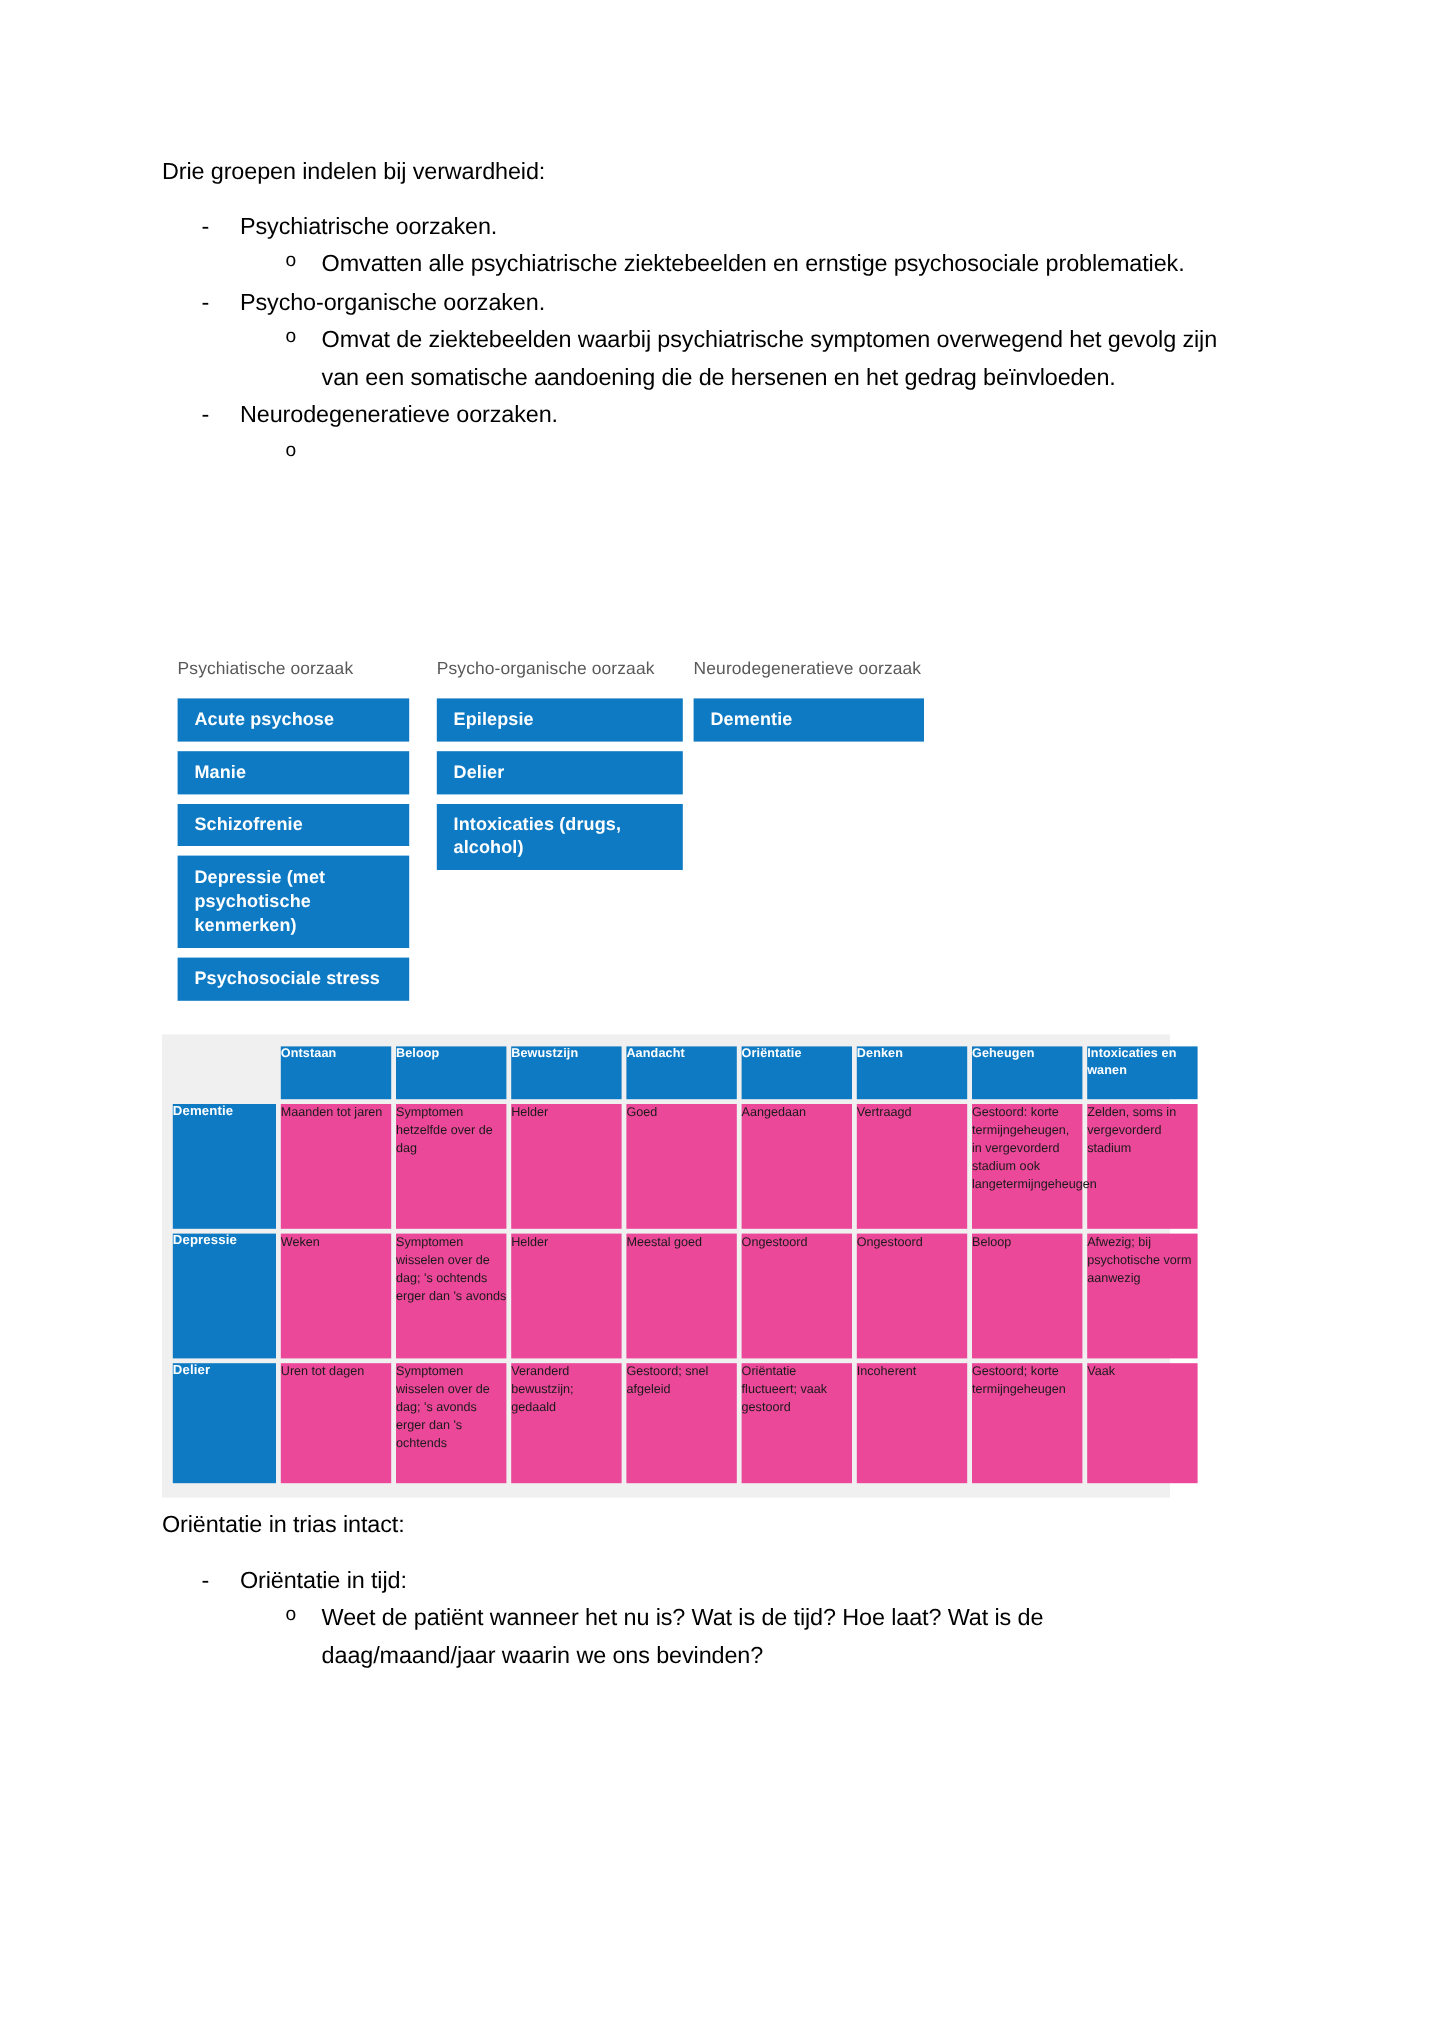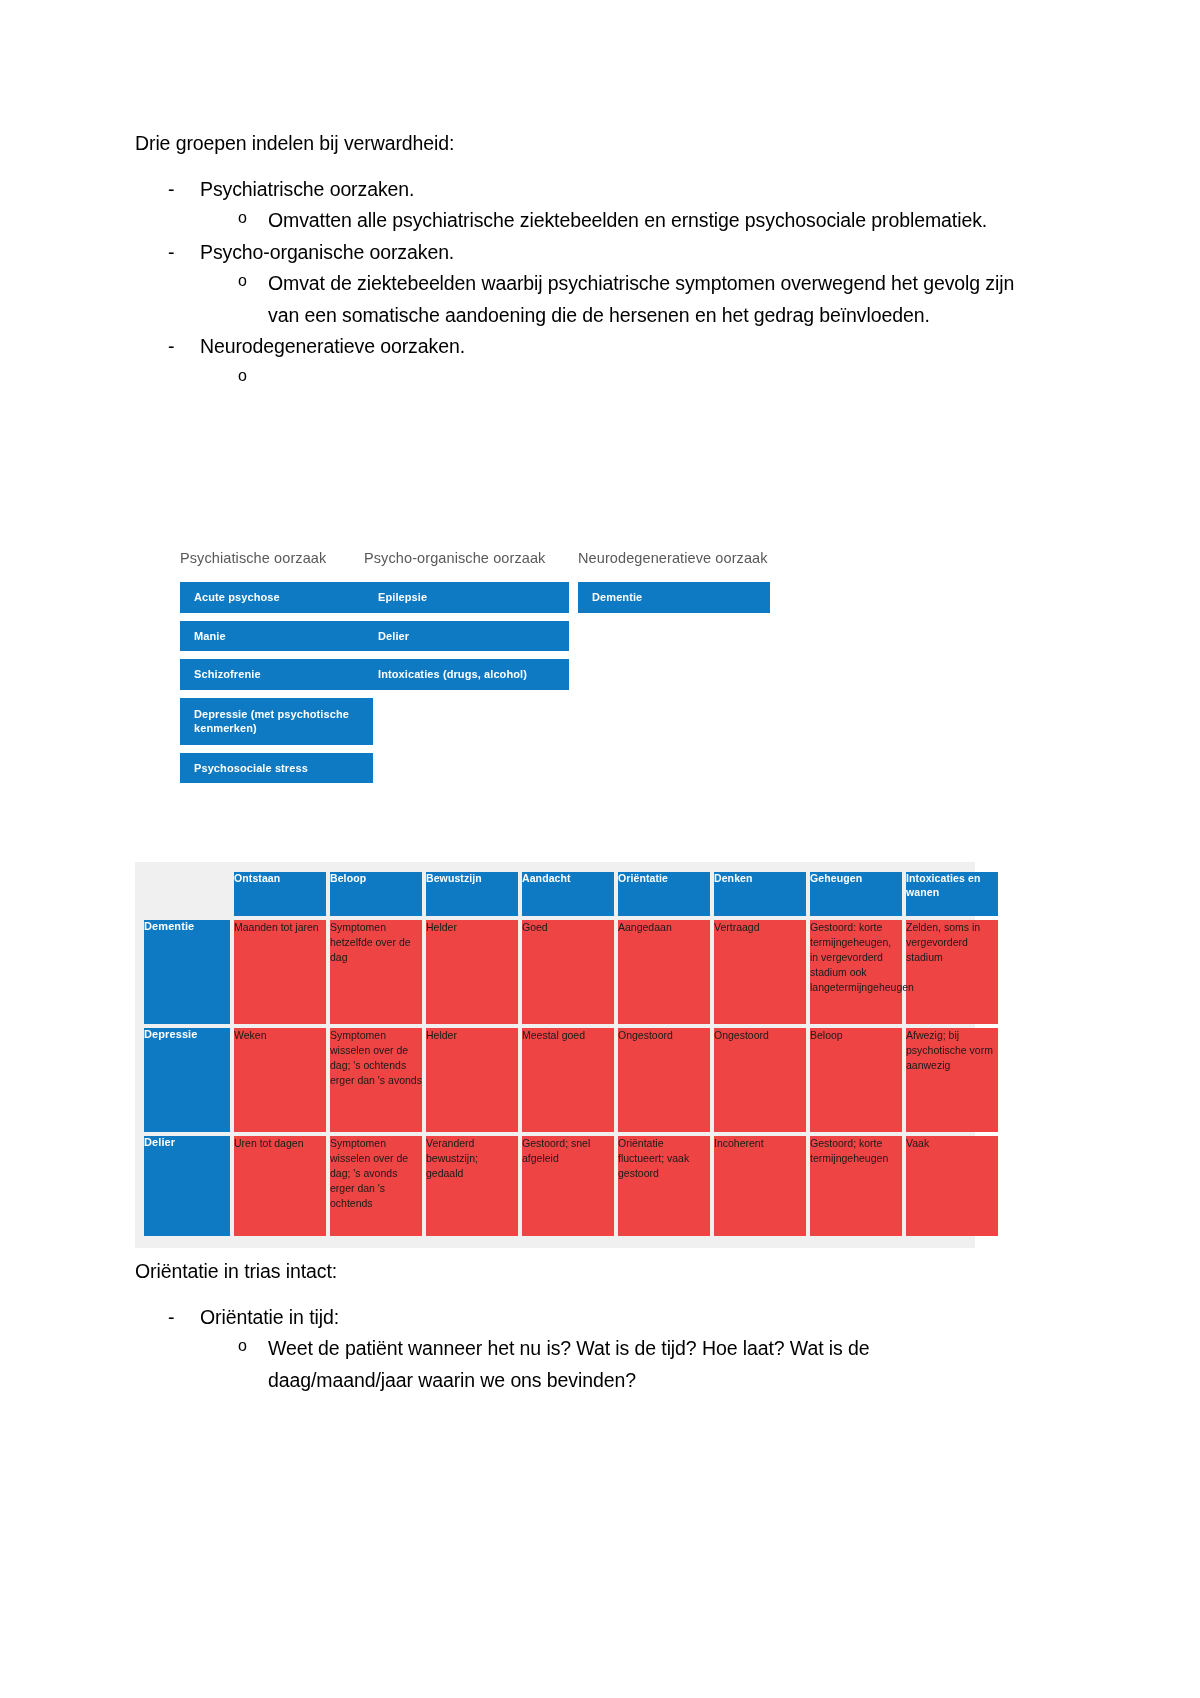--- a/index.html
+++ b/index.html
@@ -68,35 +68,35 @@
   .diagram {
     position: absolute;
     left: 148px;
     top: 548px;
     width: 700px;
   }
   .diag-col {
     position: absolute;
     top: 0;
   }
-  .diag-col.c0 { left: 0px;   width: 193px; margin-left: 32px; }
+  .diag-col.c0 { left: 0px;   width: 193px; }
   .diag-col.c1 { left: 216px; width: 193px; }
   .diag-col.c2 { left: 430px; width: 193px; }
   .diag-head {
     font-size: 14.5px;
     color: #595959;
     letter-spacing: 0.1px;
     height: 34px;
     line-height: 20px;
     white-space: nowrap;
   }
   .diag-box {
     background: #0e7ac4;
     color: #ffffff;
-    font-size: 11px;
+    font-size: 15px;
     font-weight: bold;
     letter-spacing: 0.1px;
     line-height: 1.32;
     padding: 8px 0 8px 14px;
     margin-bottom: 8px;
     box-sizing: border-box;
     min-height: 29px;
   }
   .diag-box.tall { min-height: 47px; padding-top: 9px; }
   .diag-col.c1 .diag-box { width: 205px; }
@@ -142,21 +142,21 @@
     background: #0e7ac4;
     color: #fff;
     font-size: 11px;
     font-weight: bold;
     letter-spacing: 0.1px;
     text-align: left;
     vertical-align: middle;
     padding: 0 0 0 9px;
   }
   .cmp-cell {
-    background: #ef4444;
+    background: #ec4899;
     font-size: 10.5px;
     line-height: 1.42;
     color: #1a1a1a;
     padding: 8px 7px 8px 8px;
   }
   tr.r0 td.cmp-cell, tr.r0 td.cmp-rowlabel { height: 104px; }
   tr.r1 td.cmp-cell, tr.r1 td.cmp-rowlabel { height: 104px; }
   tr.r2 td.cmp-cell, tr.r2 td.cmp-rowlabel { height: 100px; }
 
   

